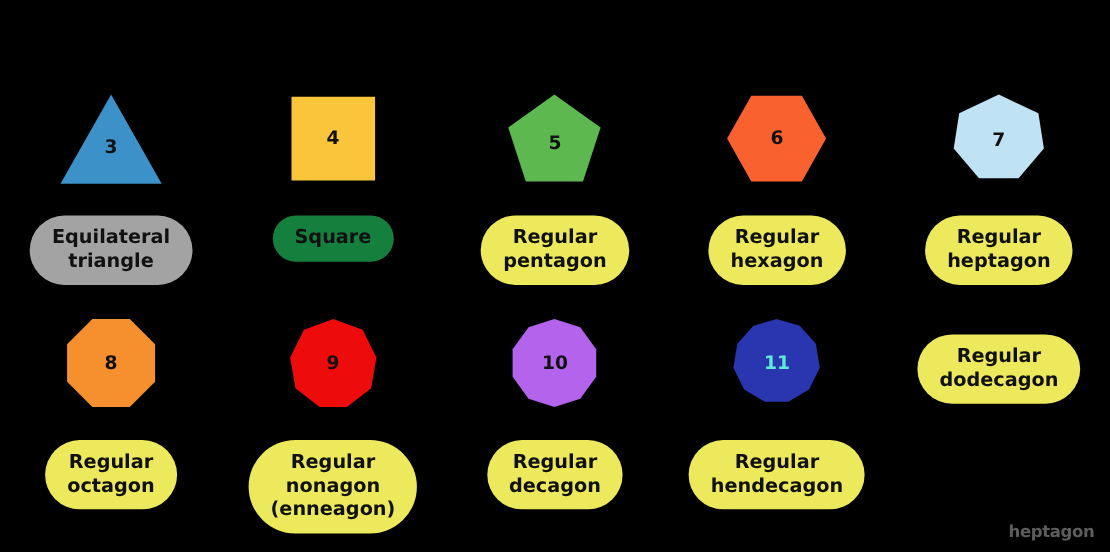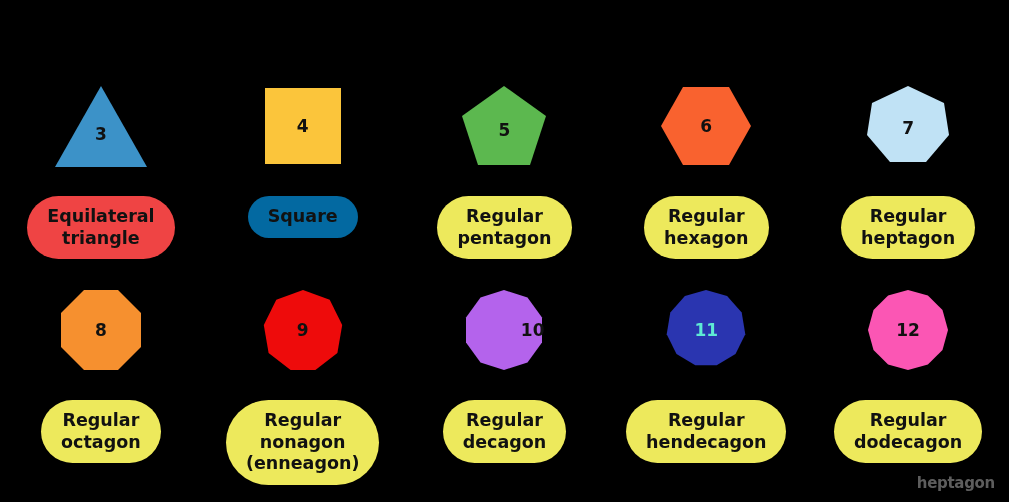--- a/index.html
+++ b/index.html
@@ -61,21 +61,21 @@
     pointer-events: none;
   }
   
   .num-tri   { transform: translateY(8px); }
   .num-sq    { transform: translateY(0px); }
   .num-pent  { transform: translateY(4px); }
   .num-hex   { transform: translateY(0px); }
   .num-hept  { transform: translateY(2px); }
   .num-oct   { transform: translateY(0px); }
   .num-non   { transform: translateY(0px); }
-  .num-dec   { transform: translateY(0px); text-align: right; }
+  .num-dec   { transform: translateY(0px); }
   .num-hend  { transform: translateY(0px); }
   .num-dod   { transform: translateY(0px); }
 
   .label-pill {
     margin-top: 22px;
     background: #EDE95C;
     color: #111111;
     border-radius: 46px;
     padding: 10px 20px;
     text-align: center;
@@ -104,32 +104,32 @@
 
   <div class="row" id="row-top">
 
     <div class="cell">
       <div class="shape-slot">
         <svg width="96" height="85" viewBox="0 0 96 85">
           <polygon points="48,2 94,83 2,83" fill="#3C92C8"></polygon>
         </svg>
         <span class="shape-num num-tri" style="color: rgb(17, 17, 17);">3</span>
       </div>
-      <div class="label-pill" style="background: #ef4444; color: rgb(17, 17, 17);">Equilateral
+      <div class="label-pill" style="background: #a3a3a3; color: rgb(17, 17, 17);">Equilateral
 triangle</div>
     </div>
 
     <div class="cell">
       <div class="shape-slot">
         <svg width="76" height="76" viewBox="0 0 76 76">
           <polygon points="0,0 76,0 76,76 0,76" fill="#FBC53B"></polygon>
         </svg>
         <span class="shape-num num-sq" style="color: rgb(17, 17, 17);">4</span>
       </div>
-      <div class="label-pill" style="background: #0369a1; color: rgb(17, 17, 17);">Square</div>
+      <div class="label-pill" style="background: #15803d; color: rgb(17, 17, 17);">Square</div>
     </div>
 
     <div class="cell">
       <div class="shape-slot">
         <svg width="84" height="80" viewBox="0 0 84 80">
           <polygon points="42,0 84,30 68,79 16,79 0,30" fill="#5CB84F"></polygon>
         </svg>
         <span class="shape-num num-pent" style="color: rgb(17, 17, 17);">5</span>
       </div>
       <div class="label-pill" style="background: rgb(237, 233, 92); color: rgb(17, 17, 17);">Regular
@@ -201,26 +201,20 @@
         <svg width="80" height="80" viewBox="0 0 80 80">
           <polygon points="40,0 61.1,6.1 75.7,22.6 79.3,44.3 69.5,64.0 50.7,75.2 29.3,75.2 10.5,64.0 0.7,44.3 4.3,22.6 18.9,6.1" fill="#2A35B0"></polygon>
         </svg>
         <span class="shape-num num-hend" style="color: #5eead4;">11</span>
       </div>
       <div class="label-pill" style="background: rgb(237, 233, 92); color: rgb(17, 17, 17);">Regular
 hendecagon</div>
     </div>
 
     <div class="cell">
-      <div class="shape-slot">
-        <svg width="80" height="80" viewBox="0 0 80 80">
-          <polygon points="40,0 59.9,5.4 74.5,20.0 80,40 74.5,60 59.9,74.6 40,80 20.1,74.6 5.5,60 0,40 5.5,20.0 20.1,5.4" fill="#FB56B4"></polygon>
-        </svg>
-        <span class="shape-num num-dod" style="color: rgb(17, 17, 17);">12</span>
-      </div>
       <div class="label-pill" style="background: rgb(237, 233, 92); color: rgb(17, 17, 17);">Regular
 dodecagon</div>
     </div>
 
   </div>
 
   <div class="watermark" style="color: rgb(99, 99, 99);">heptagon</div>
 
 </div>
 

